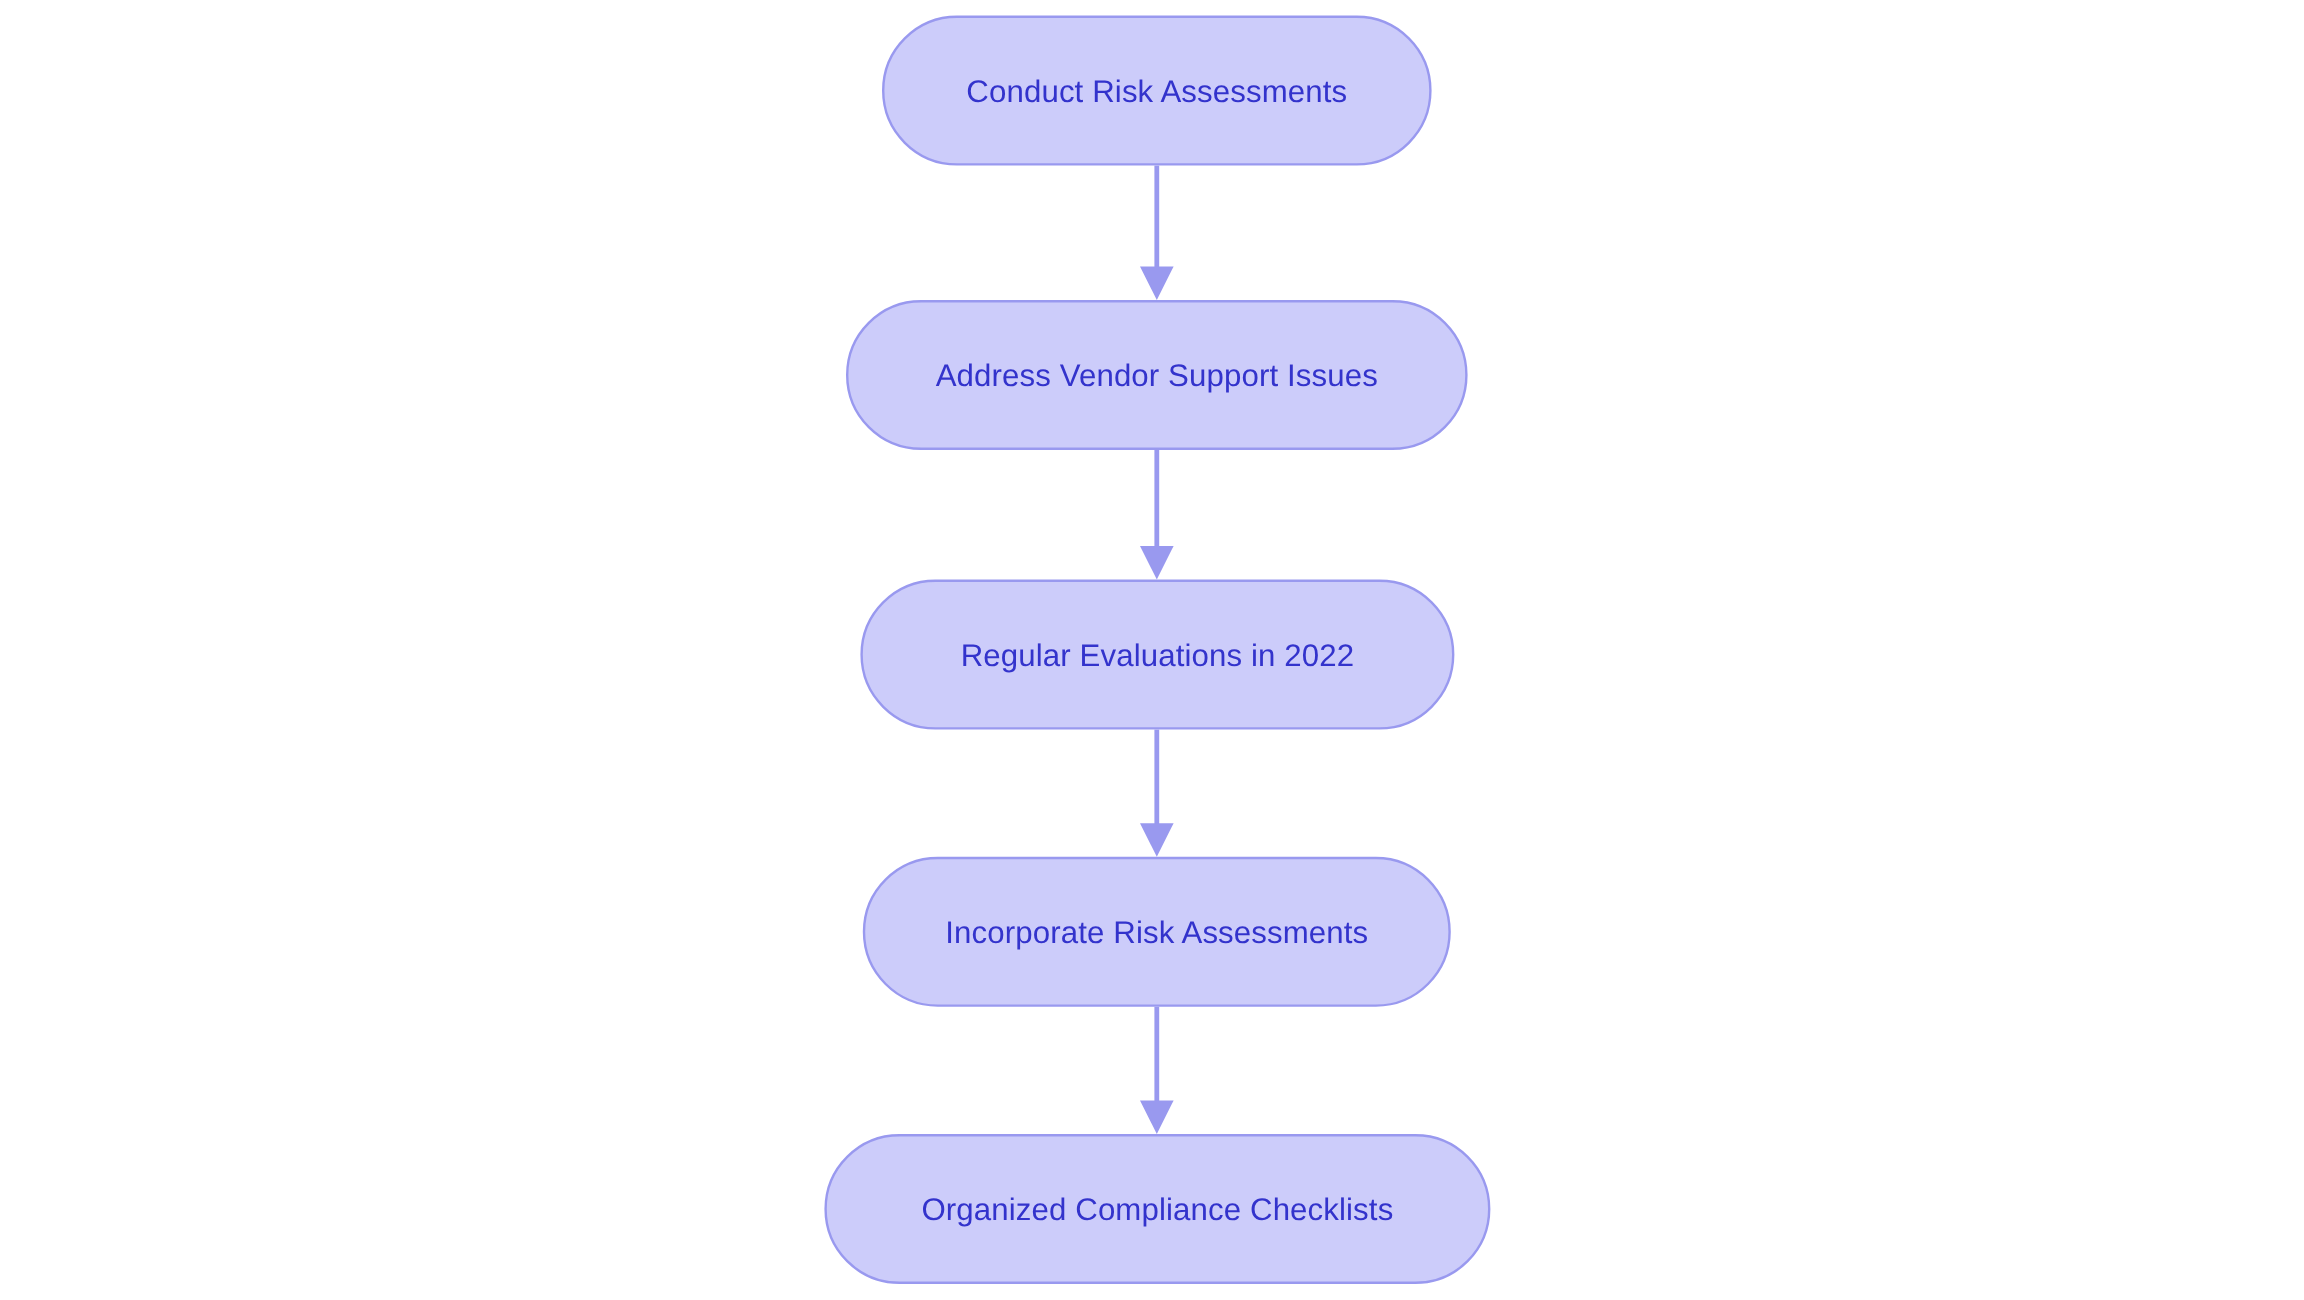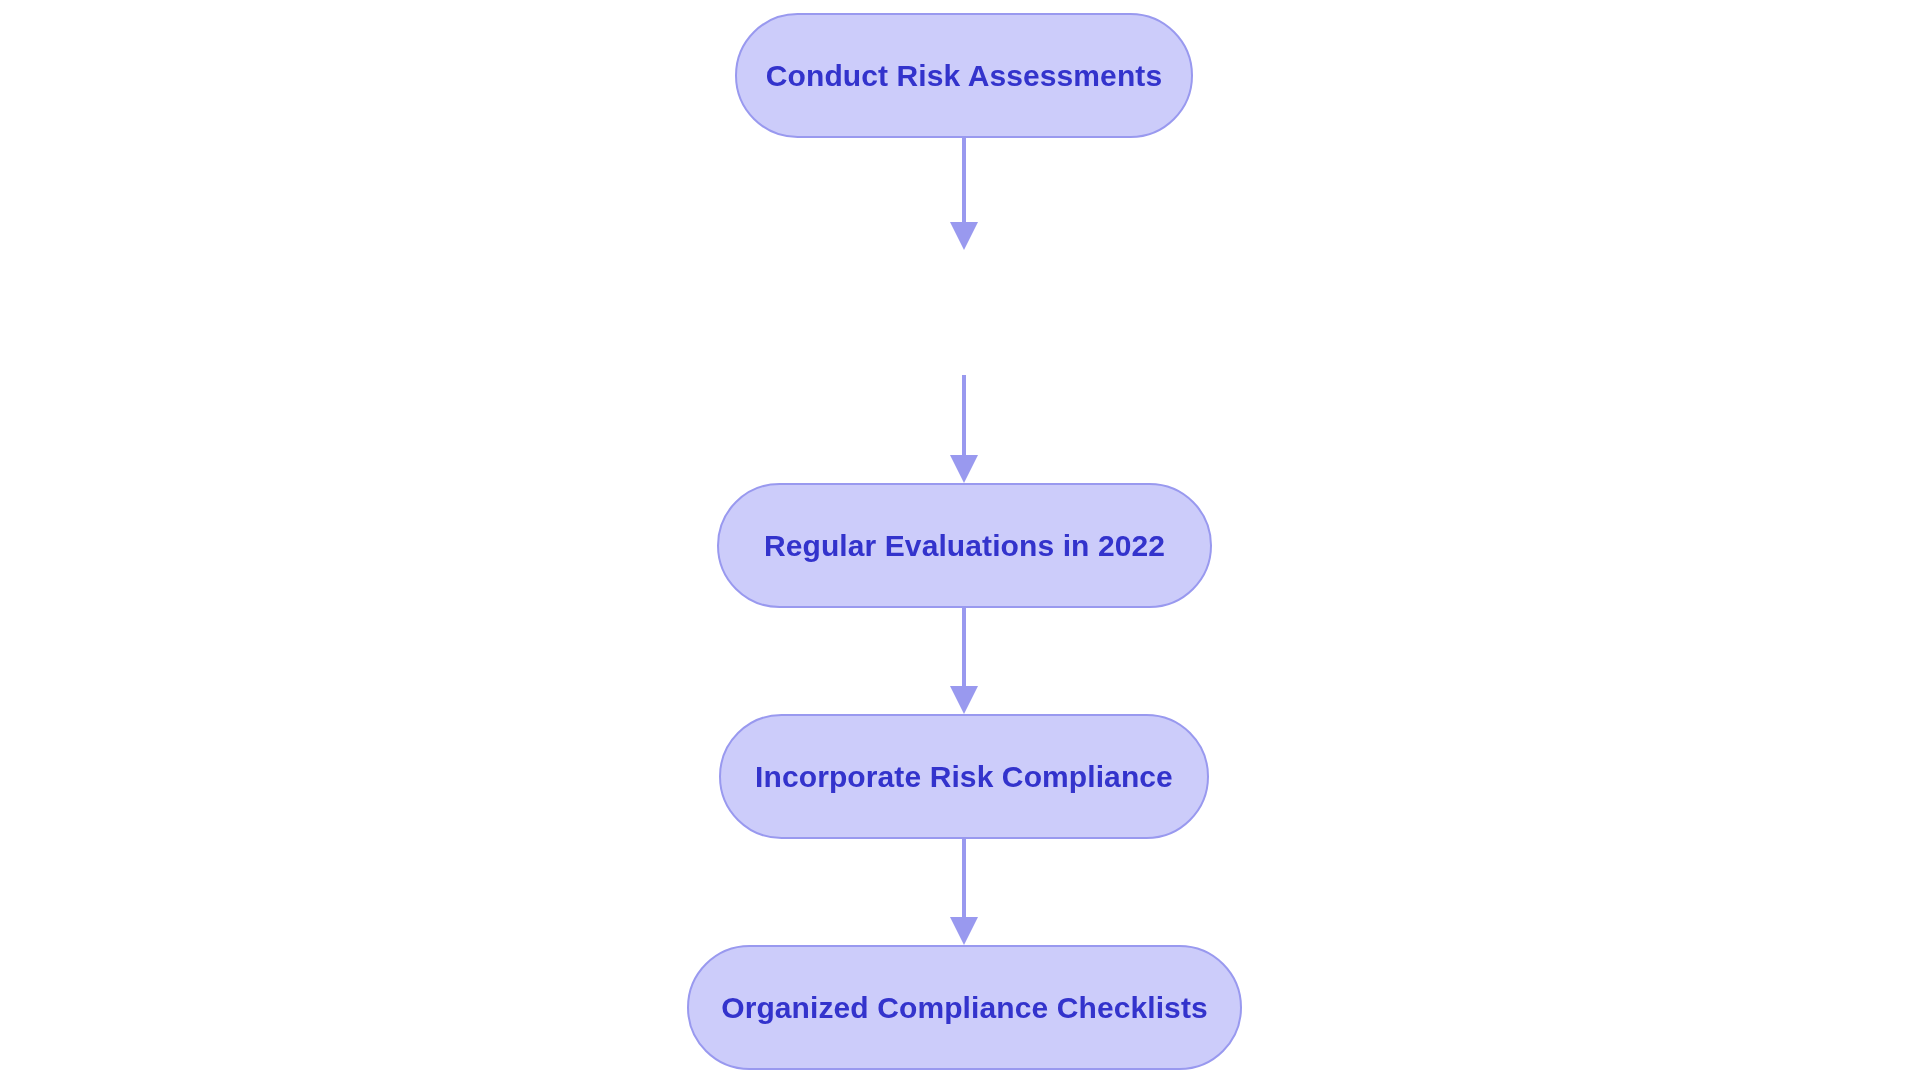--- a/index.html
+++ b/index.html
@@ -35,24 +35,23 @@
     justify-content: center;
     color: #3333cc;
     font-size: 30px;
     font-weight: 400;
     letter-spacing: 0.1px;
     white-space: nowrap;
     font-family: "Liberation Sans", sans-serif;
   }
   .node-label {
     color: #3333cc;
-    font-size: 30px;
+    font-size: 26px;
     line-height: 1;
     white-space: nowrap;
-    font-weight: bold;
   }
 
   
   #node-0 { left: 735px;  top: 13px;   width: 458px; }
   #node-1 { left: 705px;  top: 250px;  width: 518px; }
   #node-2 { left: 717px;  top: 483px;  width: 495px; }
   #node-3 { left: 719px;  top: 714px;  width: 490px; }
   #node-4 { left: 687px;  top: 945px;  width: 555px; }
 
   
@@ -98,26 +97,29 @@
     <g>
       <line class="conn-line" x1="964" y1="839" x2="964" y2="923"></line>
       <polygon class="conn-head" points="964,945 950,917 978,917"></polygon>
     </g>
   </svg>
 
   <div class="node" id="node-0">
     <span class="node-label">Conduct Risk Assessments</span>
   </div>
 
+  <div class="node" id="node-1">
+    <span class="node-label">Address Vendor Support Issues</span>
+  </div>
 
   <div class="node" id="node-2">
     <span class="node-label">Regular Evaluations in 2022</span>
   </div>
 
   <div class="node" id="node-3">
-    <span class="node-label">Incorporate Risk Compliance</span>
+    <span class="node-label">Incorporate Risk Assessments</span>
   </div>
 
   <div class="node" id="node-4">
     <span class="node-label">Organized Compliance Checklists</span>
   </div>
 
 </div>
 
 </body></html>

